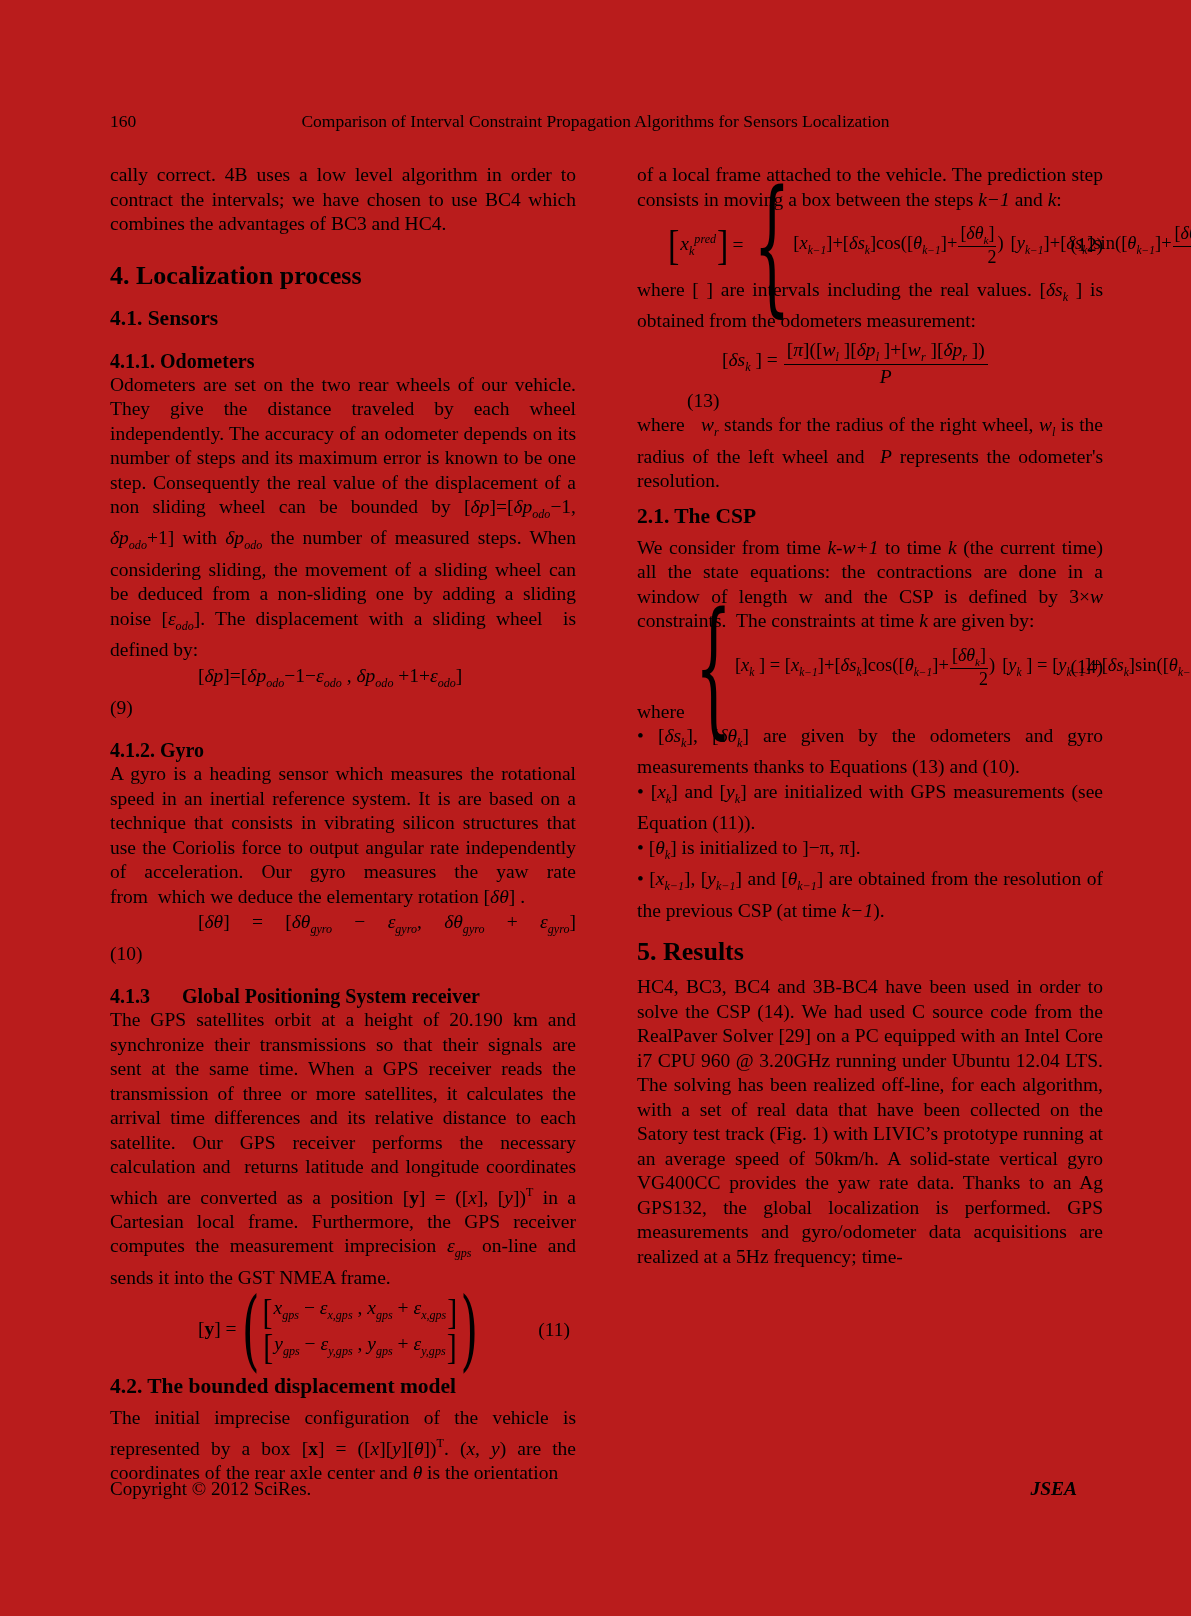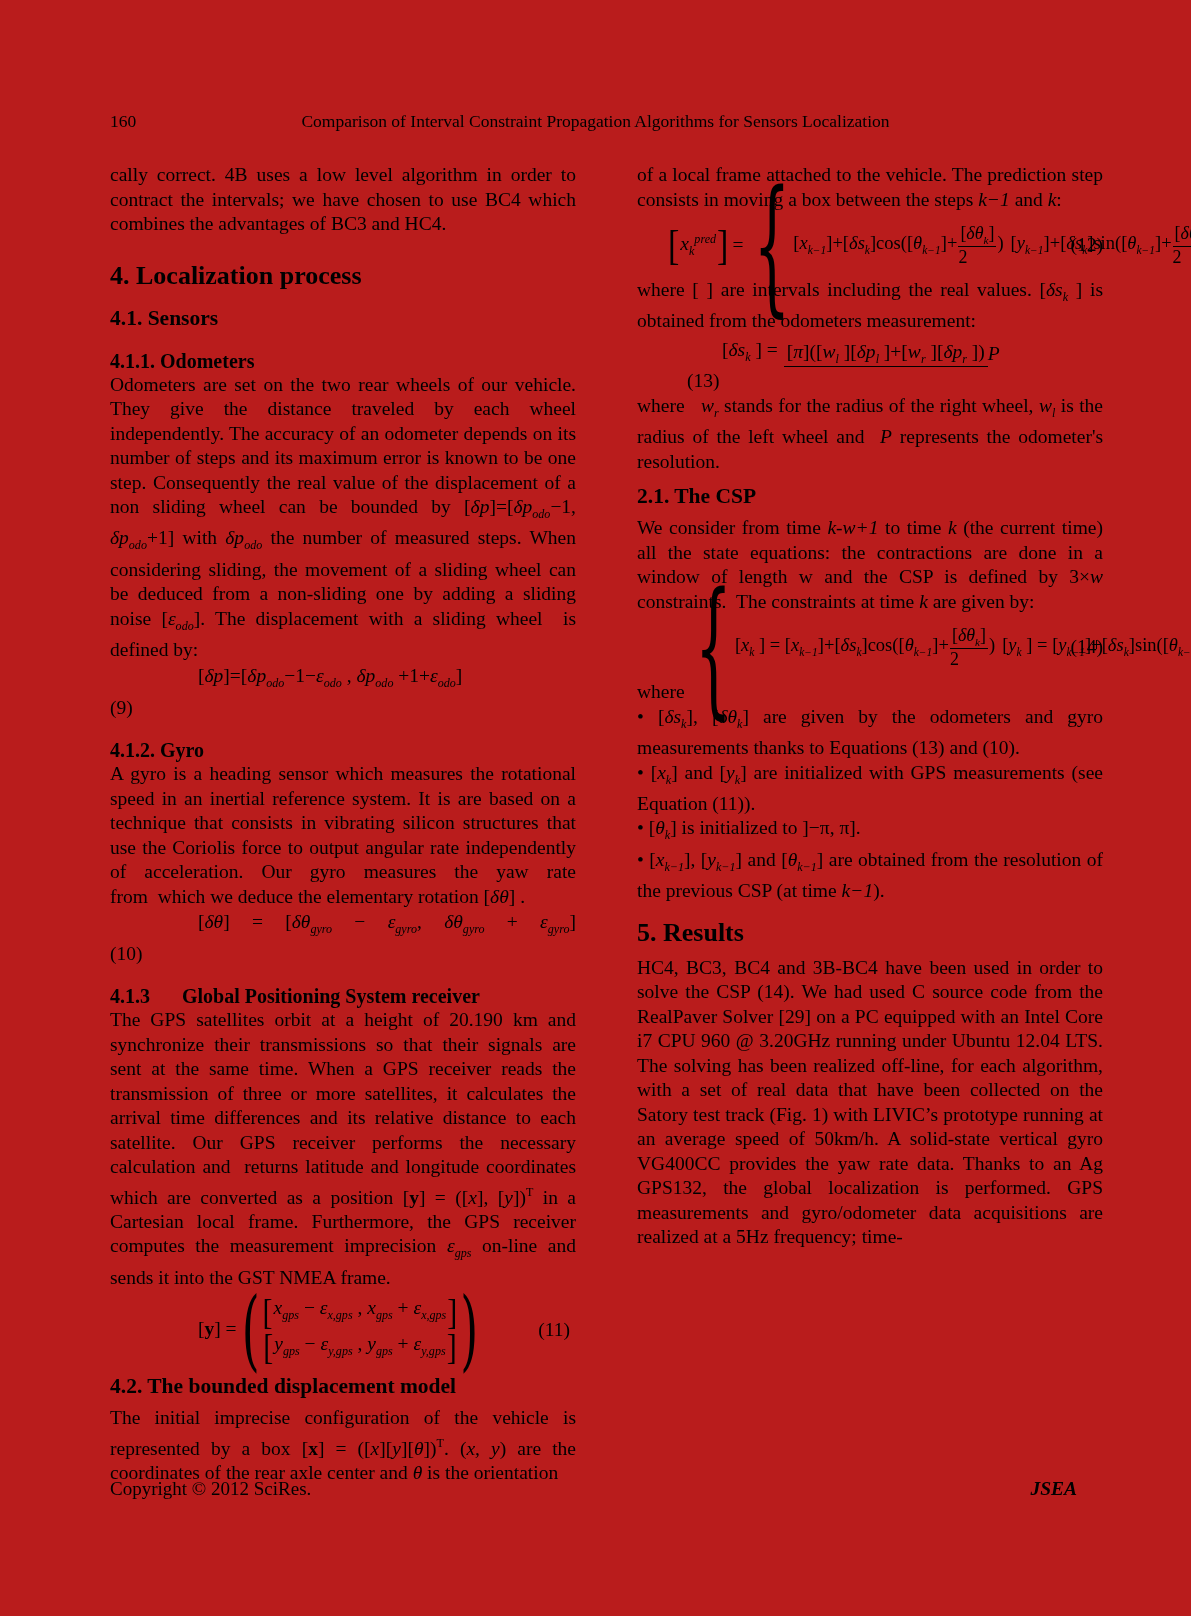--- a/index.html
+++ b/index.html
@@ -17,42 +17,42 @@
   .para{text-align:justify;margin:0;}
   h2.sec{font-size:26px;line-height:30px;font-weight:bold;margin:24px 0 0 0;}
   h3.sec{font-size:21.5px;line-height:26px;font-weight:bold;margin:14px 0 0 0;}
   h4.sec{font-size:20px;line-height:24px;font-weight:bold;margin:18px 0 0 0;}
   .mt8{margin-top:8px;} .mt7{margin-top:7px;} .mt22{margin-top:22px;}
   
   sub{font-size:0.62em;} sup{font-size:0.62em;}
   .eqline{margin-left:88px;line-height:26px;}
   .eqlabel{line-height:24.5px;}
   .ml50{margin-left:50px;}
-  .fr{display:inline-flex;flex-direction:column;align-items:flex-start;vertical-align:middle;
+  .fr{display:inline-flex;flex-direction:column;align-items:flex-end;vertical-align:middle;
       margin:0 1px;line-height:1.12;font-size:0.97em;}
   .fn{border-bottom:1.6px solid #000;padding:0 2px;}
   .eq10row{display:flex;justify-content:space-between;margin-left:88px;line-height:26px;}
   
   .eqbig{position:relative;display:flex;align-items:center;margin-top:4px;margin-bottom:4px;}
   .stack{display:flex;flex-direction:row;align-items:center;gap:7px;font-size:18.5px;}
   .srow{white-space:nowrap;}
   .brace{display:inline-block;font-size:58px;line-height:58px;transform:scaleY(2.55);
          font-weight:100;margin:0 3px;font-family:"DejaVu Serif",serif;}
   .brace2{display:inline-block;font-size:46px;line-height:46px;transform:scaleY(1.9);
          font-weight:100;margin:0 2px;font-family:"DejaVu Serif",serif;}
   .eqnum{position:absolute;right:0;top:50%;transform:translateY(-50%);font-style:normal;}
   .mbr{display:inline-block;font-size:34px;line-height:34px;transform:scaleY(1.25);font-weight:100;margin:0 1px;}
   .tb{display:inline-block;font-size:30px;line-height:30px;transform:scaleY(1.2);font-weight:100;margin:0 1px;}
   .e12lhs{white-space:nowrap;margin-right:4px;display:inline-flex;align-items:center;}
   .eqeq{margin:0 3px;}
   .v11{display:flex;flex-direction:column;gap:4px;align-items:center;}
   .r11{display:flex;align-items:center;white-space:nowrap;}
   .eq11{position:relative;display:flex;align-items:center;margin-left:88px;margin-top:6px;margin-bottom:4px;}
   .eq13{display:flex;align-items:center;margin-left:85px;margin-top:4px;}
-  .bigfr{display:inline-flex;flex-direction:row;align-items:center;margin-left:6px;line-height:1.2;}
+  .bigfr{display:inline-flex;flex-direction:column;align-items:center;margin-left:6px;line-height:1.2;}
   .bfn{border-bottom:1.6px solid #000;padding:0 3px;white-space:nowrap;}
 </style>
 </head>
 <body>
 
 <div class="page">
 
   <div class="hdr-num">160</div>
   <div class="hdr-title">Comparison of Interval Constraint Propagation Algorithms for Sensors Localization</div>
 

